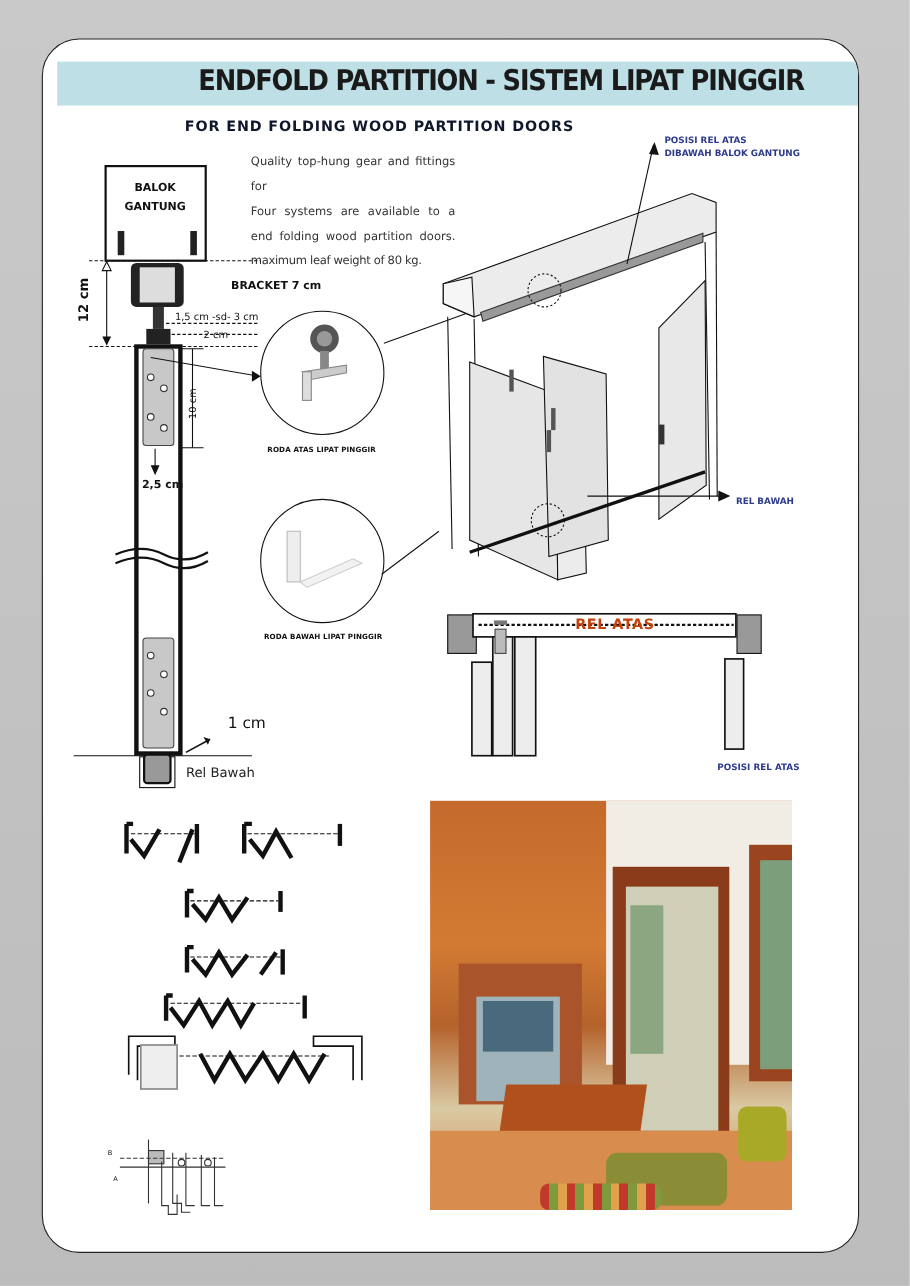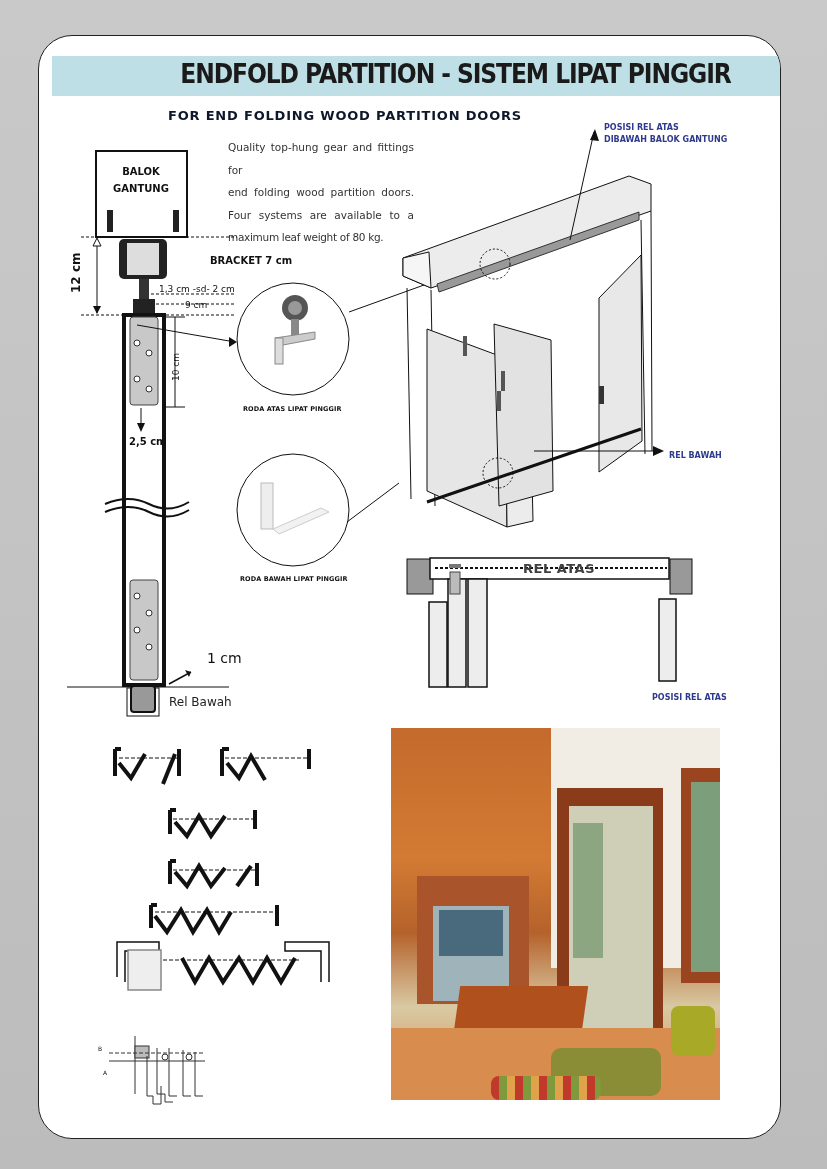--- a/index.html
+++ b/index.html
@@ -48,22 +48,22 @@
 <div class="sheet">
 
   <div class="banner">
     <div class="banner-title">ENDFOLD PARTITION -  SISTEM LIPAT PINGGIR</div>
   </div>
 
   <div class="subtitle">FOR END FOLDING WOOD PARTITION DOORS</div>
 
   <div class="intro">
     <span>Quality top-hung gear and fittings for</span>
+    <span>Four systems are available to a</span>
     <span>end folding wood partition doors.</span>
-    <span>Four systems are available to a</span>
     <span>maximum leaf weight of 80 kg.</span>
   </div>
 
   <svg width="741" height="1102" viewBox="0 0 741 1102">
 
     <rect x="57" y="115" width="91" height="86" fill="#fff" stroke="#111" stroke-width="2"></rect>
     <rect x="68" y="174" width="6" height="22" fill="#222"></rect>
       <rect x="134" y="174" width="6" height="22" fill="#222"></rect>
 
     <line x1="42" y1="201" x2="198" y2="201" stroke="#111" stroke-dasharray="3,2"></line>
@@ -123,22 +123,22 @@
     <line x1="308" y1="486" x2="360" y2="447" stroke="#111"></line>
     <line x1="310" y1="276" x2="410" y2="240" stroke="#111"></line>
   </svg>
 
   <div class="lbl" style="left:72px;top:127px;font-size:10px;line-height:17px;text-align:center;width:60px;">
     <div>BALOK</div>
     <div>GANTUNG</div>
   </div>
   <div class="lbl" style="left:30px;top:222px;font-size:12px;transform:rotate(-90deg);transform-origin:left top;top:257px;">12 cm</div>
   <div class="lbl" style="left:136px;top:219px;font-size:10px;padding-left:35px;">BRACKET 7 cm</div>
-  <div class="lbl" style="left:120px;top:248px;font-size:9px;font-weight:normal;">1,3 cm -sd- 2 cm</div>
-  <div class="lbl" style="left:146px;top:264px;font-size:9px;font-weight:normal;">9  cm</div>
+  <div class="lbl" style="left:120px;top:248px;font-size:9px;font-weight:normal;">1,5 cm -sd- 3 cm</div>
+  <div class="lbl" style="left:146px;top:264px;font-size:9px;font-weight:normal;">2  cm</div>
   <div class="lbl" style="left:132px;top:345px;font-size:9px;font-weight:normal;transform:rotate(-90deg);transform-origin:left top;">10 cm</div>
   <div class="lbl" style="left:90px;top:400px;font-size:10px;">2,5 cm</div>
   <div class="lbl" style="left:168px;top:614px;font-size:14px;font-weight:normal;">1 cm</div>
   <div class="lbl" style="left:130px;top:659px;font-size:12px;font-weight:normal;color:#222;">Rel Bawah</div>
 
   <div class="lbl tiny" style="left:204px;top:369px;">RODA ATAS LIPAT PINGGIR</div>
   <div class="lbl tiny" style="left:201px;top:539px;text-align:right;">RODA BAWAH LIPAT PINGGIR</div>
 
   <svg width="741" height="1102" viewBox="0 0 741 1102">
 
@@ -182,21 +182,21 @@
     <rect x="410" y="528" width="12" height="4" fill="#777"></rect>
       <rect x="411" y="536" width="10" height="22" fill="#bbb" stroke="#444"></rect>
   </svg>
 
   <div class="lbl blue" style="left:565px;top:86px;">
     <div>POSISI REL ATAS</div>
     <div>DIBAWAH BALOK GANTUNG</div>
   </div>
   <div class="lbl blue" style="left:630px;top:414px;">REL BAWAH</div>
 
-  <div class="lbl" style="left:484px;top:525px;font-size:13px;color:#404040;letter-spacing:0.5px;">REL ATAS</div>
+  <div class="lbl" style="left:484px;top:525px;font-size:13px;color:#c2410c;letter-spacing:0.5px;">REL ATAS</div>
   <div class="lbl blue" style="left:613px;top:656px;">POSISI REL ATAS</div>
 
   <svg width="741" height="1102" viewBox="0 0 741 1102">
     <g fill="none" stroke="#111" stroke-width="4" stroke-linejoin="miter">
 
       <path d="M76,713 L76,740"></path>
         <path d="M76,713 L82,713"></path>
       <path d="M80,727 L92,742 L106,718"></path>
       <path d="M124,748 L136,718"></path>
         <path d="M140,713 L140,740"></path>

